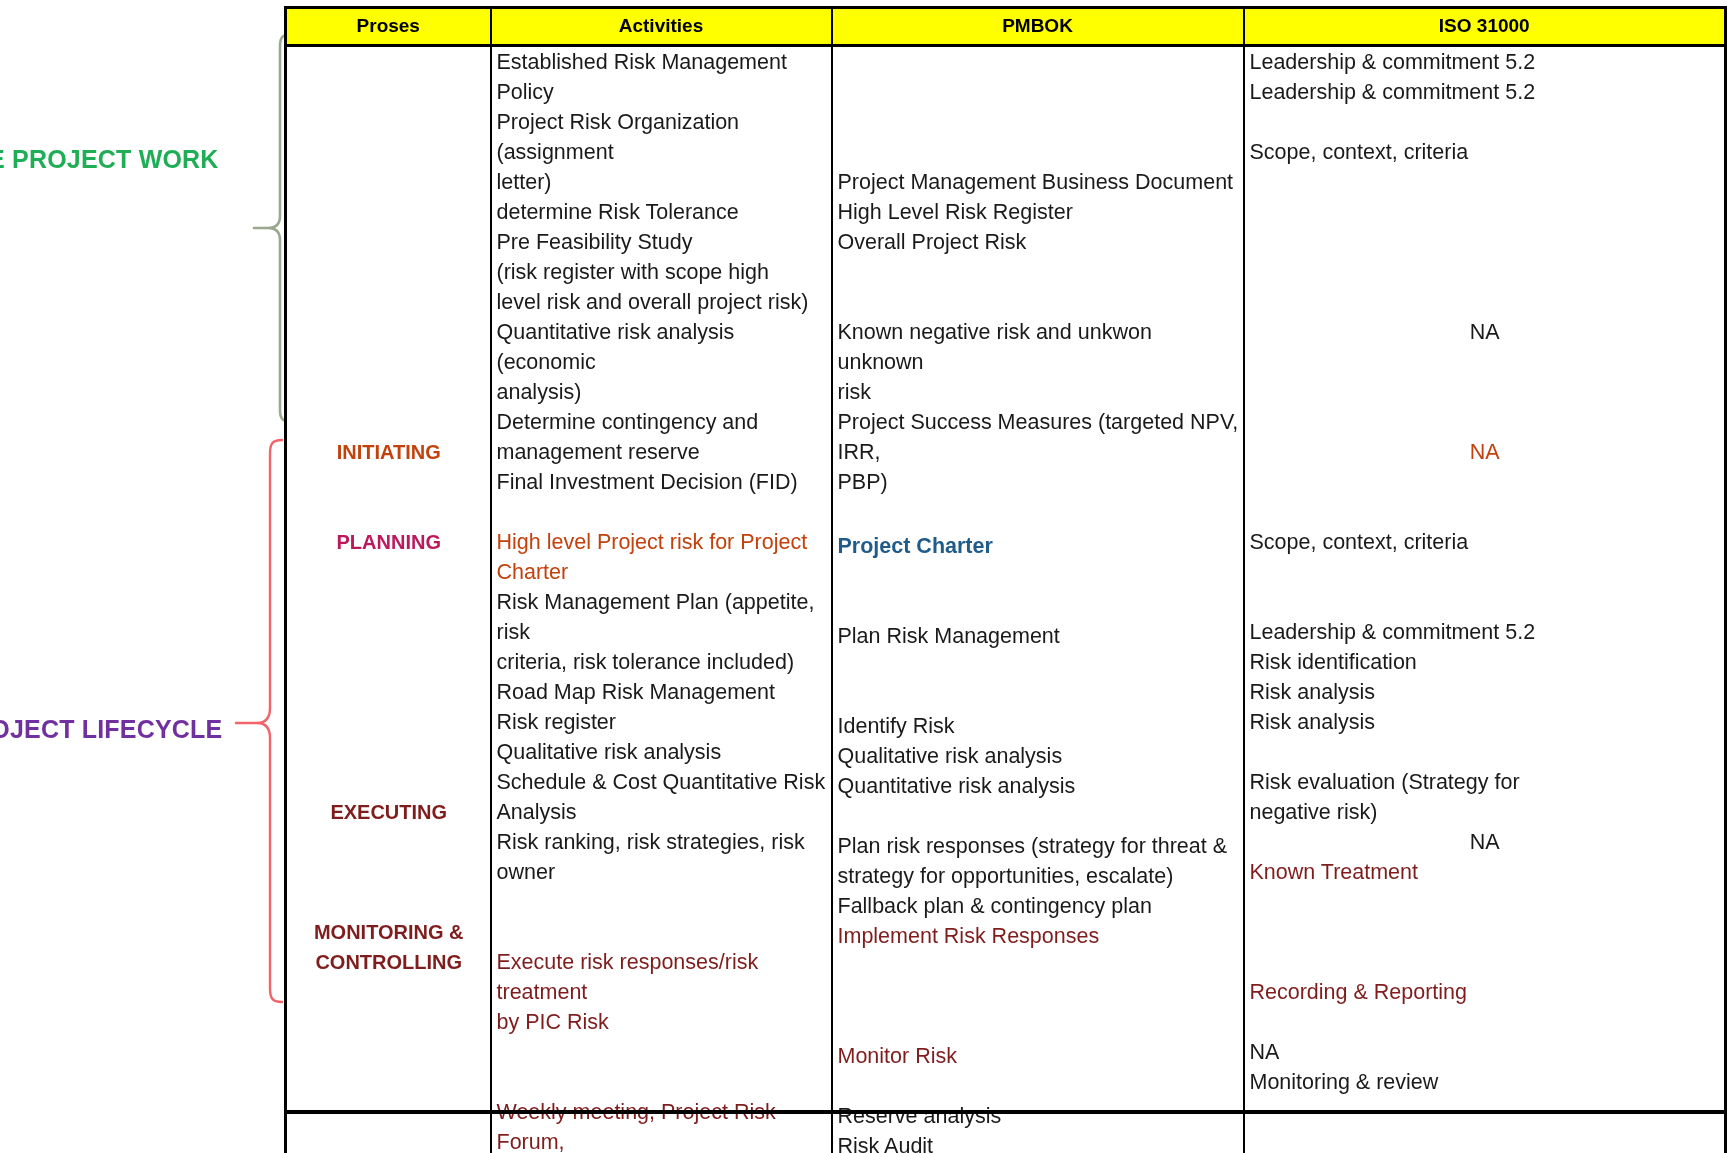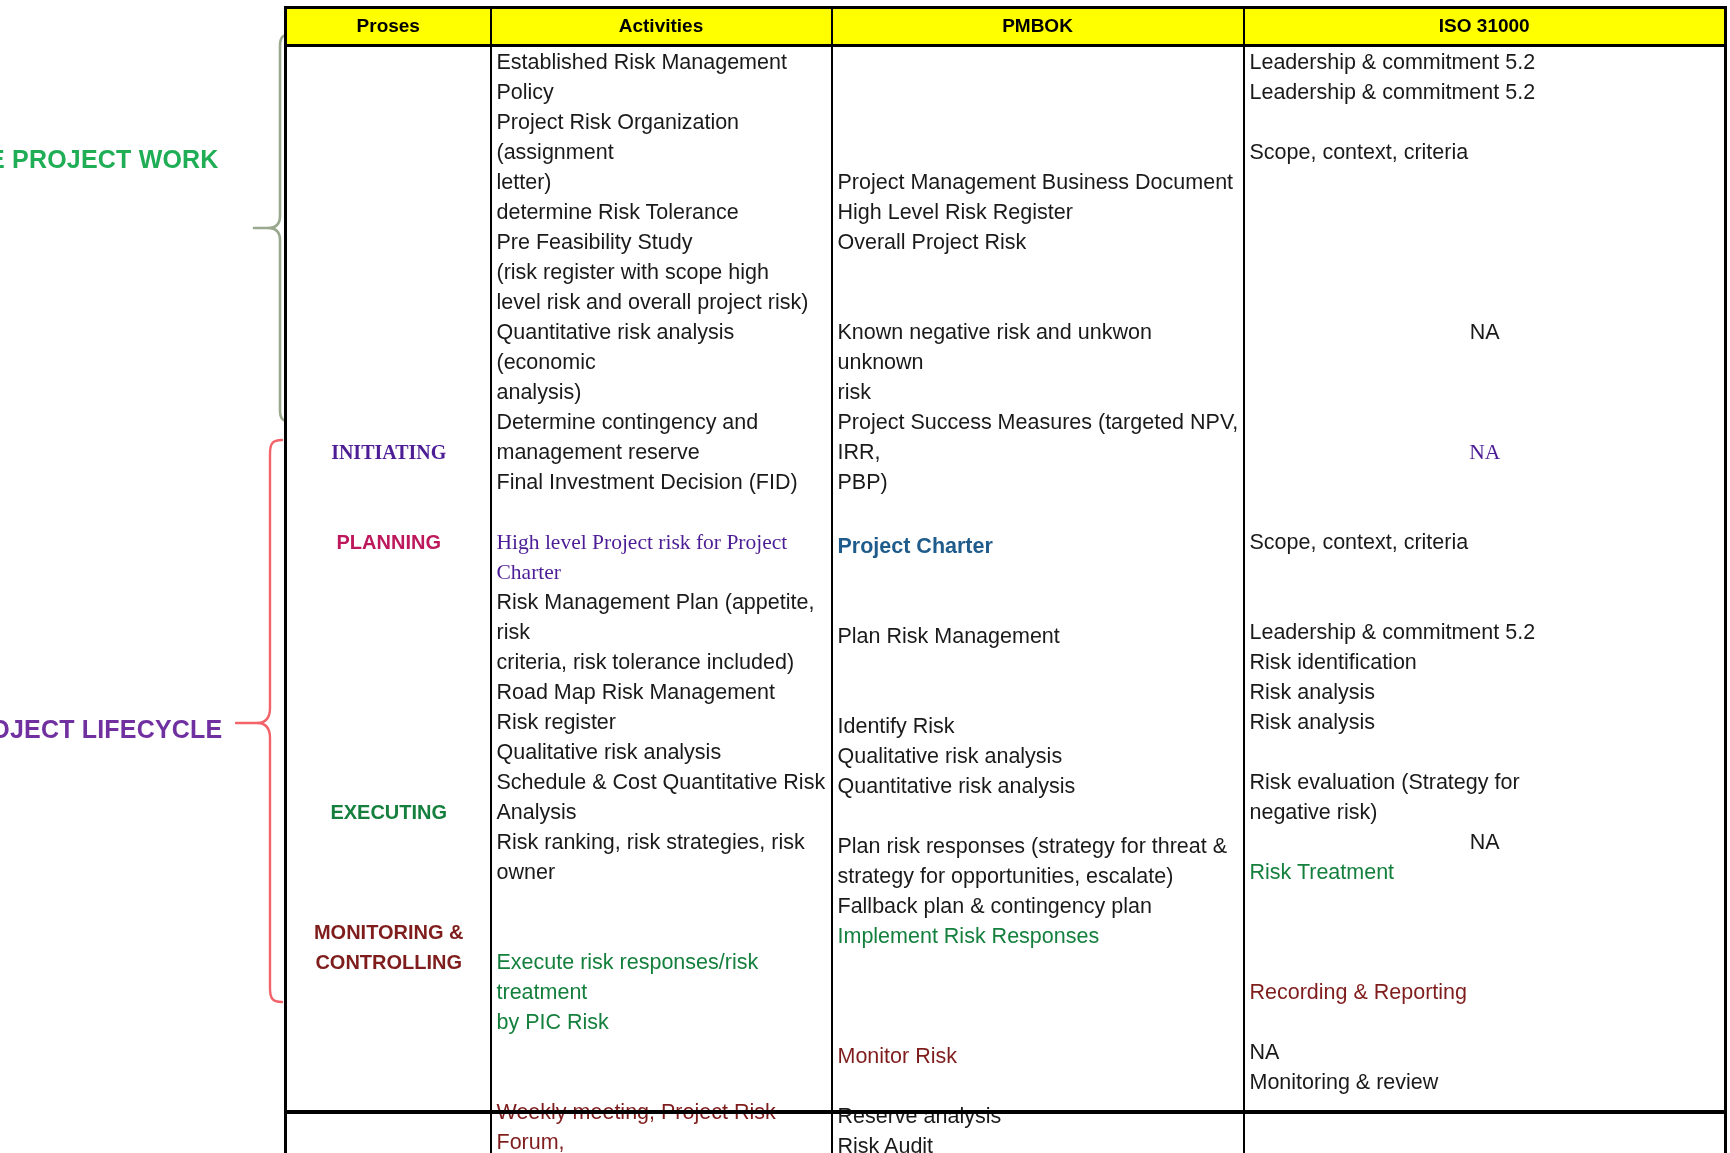--- a/index.html
+++ b/index.html
@@ -93,23 +93,23 @@
     border-left: 2px solid #000;
   }
   tbody tr.body-row td { border-top: none; border-bottom: none; }
 
   .cell-lines > div { white-space: normal; }
   .blank-line { height: 30px; }
 
   .center { text-align: center; }
 
   
-  .t-blue   { color: #4c1d95; font-family: Liberation Serif, serif; }
+  .t-blue   { color: #c2410c; }
   .t-bluebold { color: #1F5C8B; font-weight: bold; margin-top: 34px; }
-  .t-purple { color: #15803d; }
+  .t-purple { color: #7f1d1d; }
   .t-red    { color: #7f1d1d; }
   .t-black  { color: #be185d; }
 
   
   #table-bottom-rule {
     position: absolute;
     left: 284px;
     top: 1110px;
     width: 1440px;
     height: 4px;
@@ -285,21 +285,21 @@
             <div class="blank-line"></div>
             <div class="blank-line"></div>
             <div>Leadership &amp; commitment 5.2</div>
             <div>Risk identification</div>
             <div>Risk analysis</div>
             <div>Risk analysis</div>
             <div class="blank-line"></div>
             <div>Risk evaluation (Strategy for</div>
             <div>negative risk)</div>
             <div class="center">NA</div>
-            <div class="t-purple">Risk Treatment</div>
+            <div class="t-purple">Known Treatment</div>
             <div class="blank-line"></div>
             <div class="blank-line"></div>
             <div class="blank-line"></div>
             <div class="t-red">Recording &amp; Reporting</div>
             <div class="blank-line"></div>
             <div>NA</div>
             <div>Monitoring &amp; review</div>
           </div>
         </td>
       </tr>

